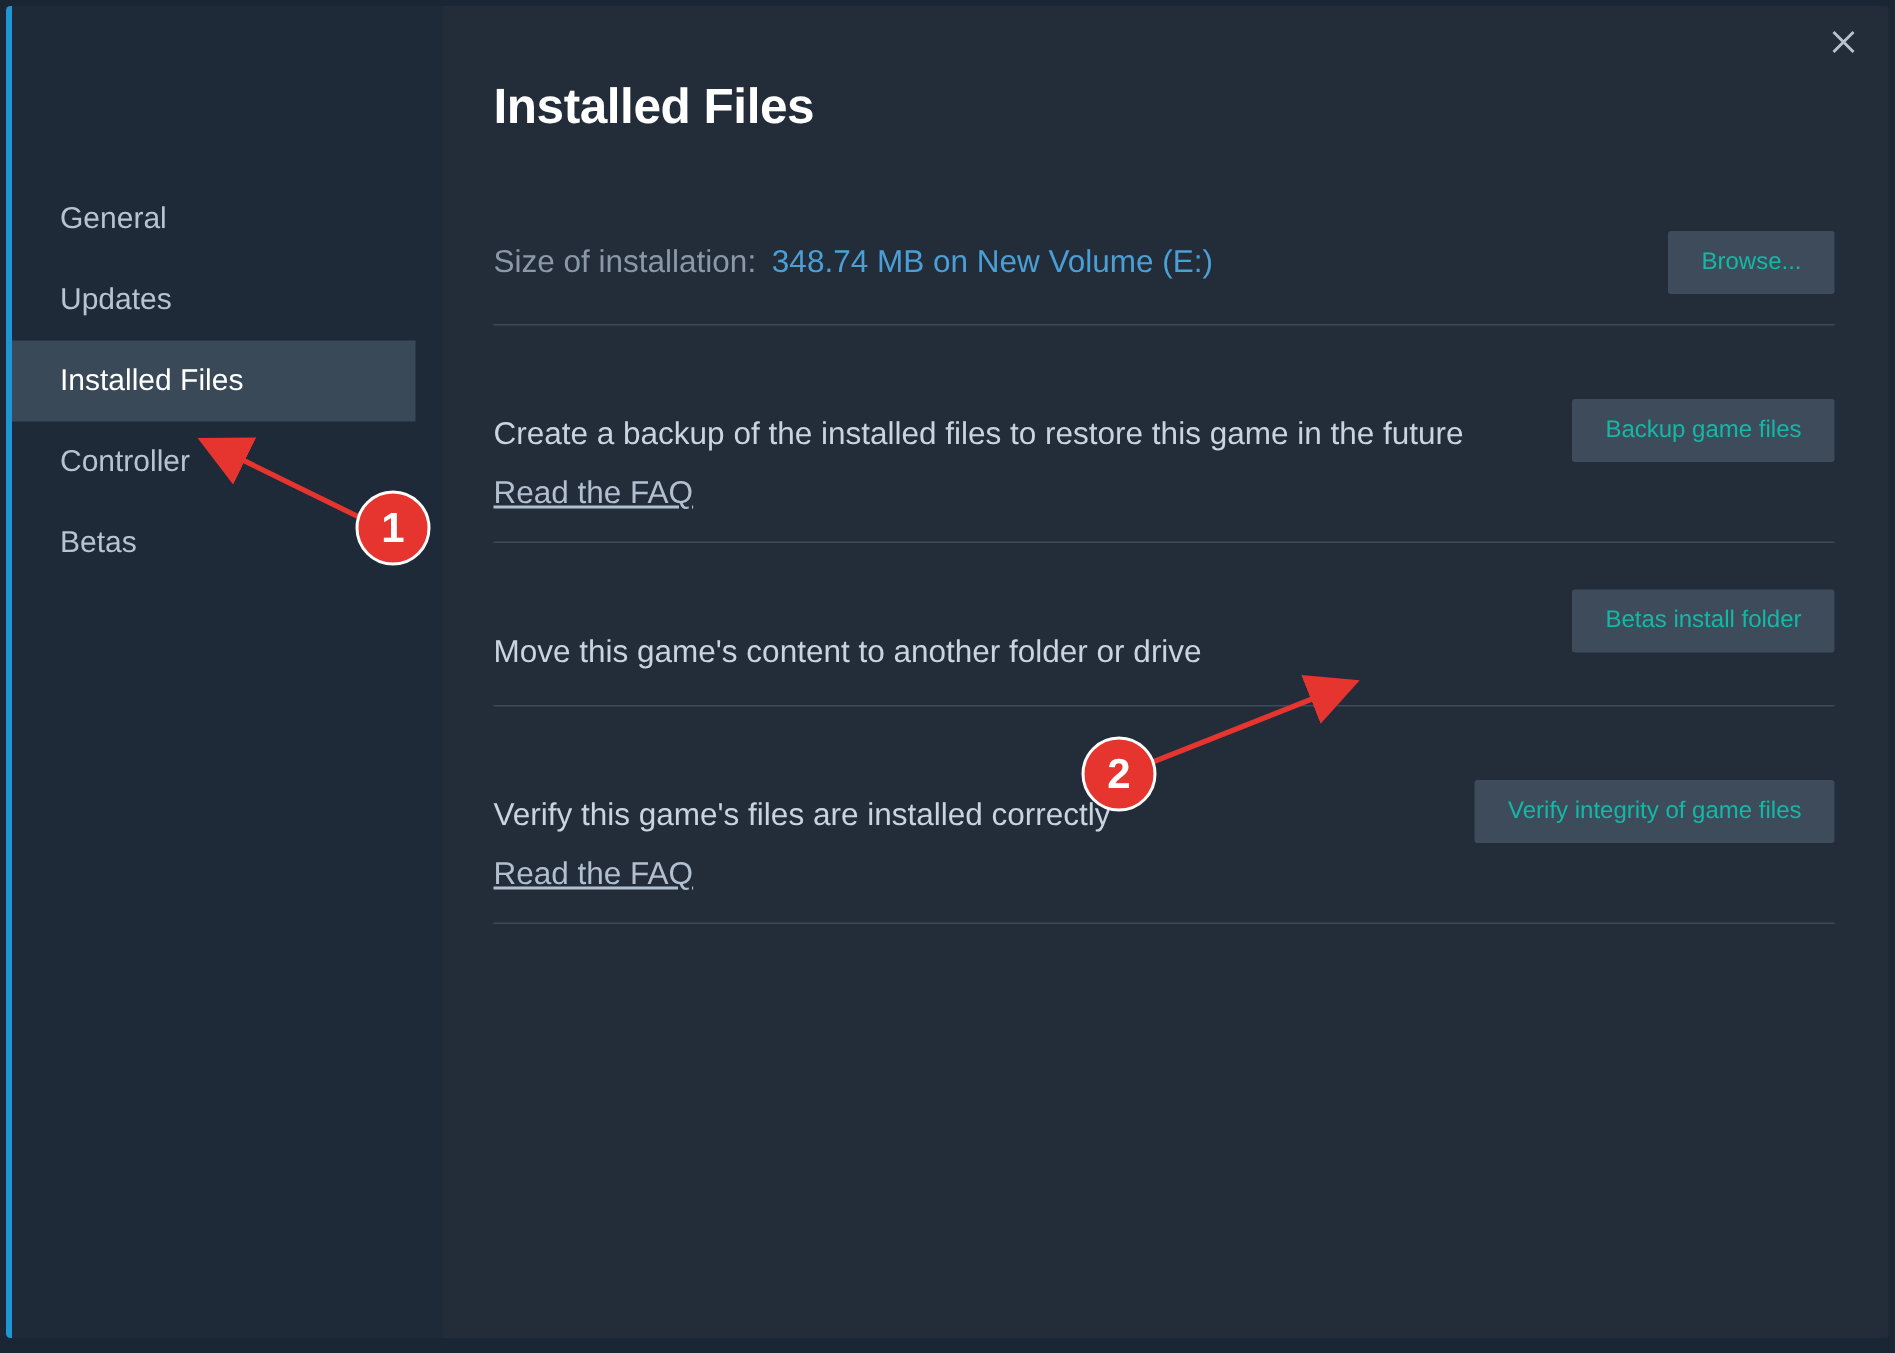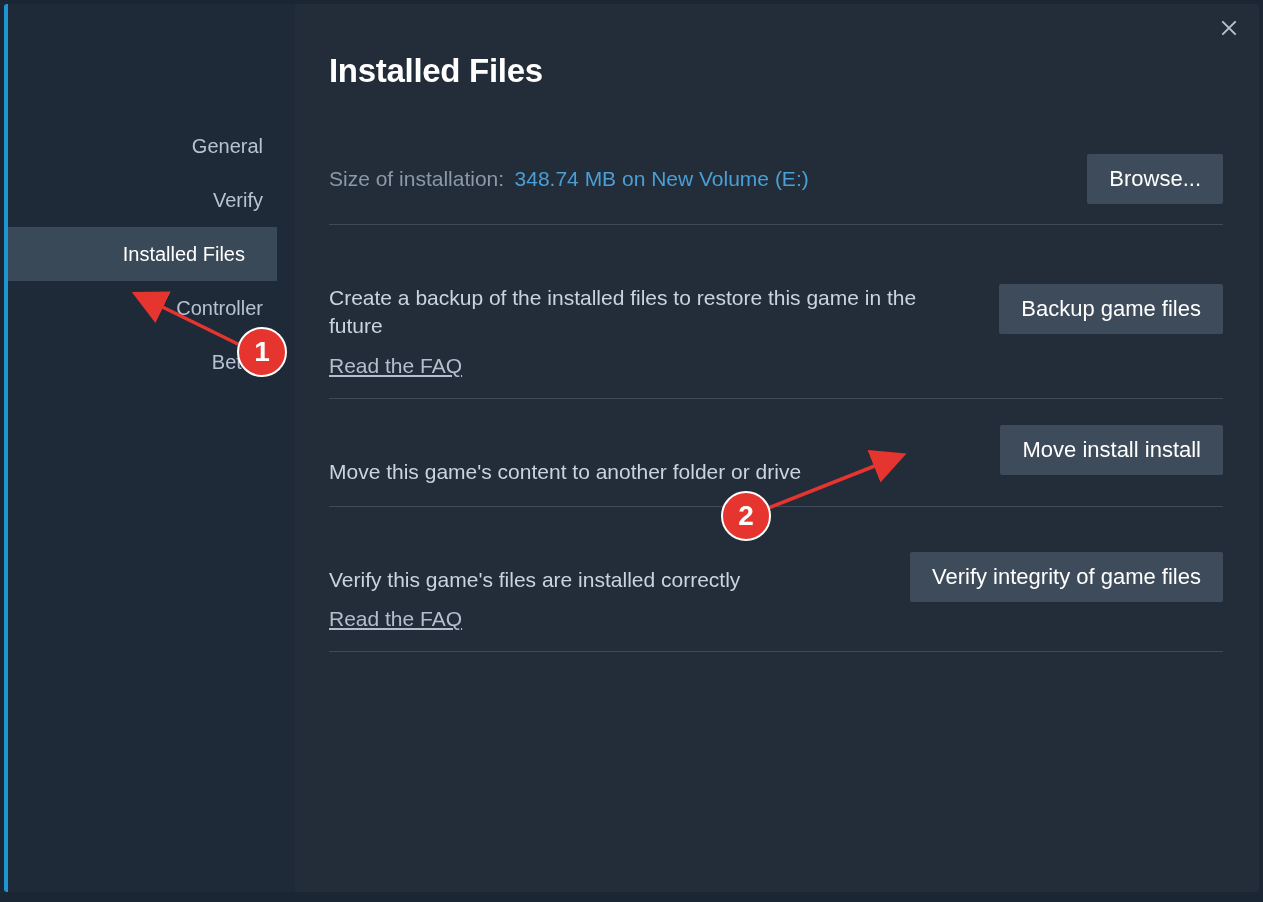--- a/index.html
+++ b/index.html
@@ -27,21 +27,20 @@
     }
     .sidebar {
       width: 291px;
       background: #1e2a38;
       padding-top: 115px;
       flex-shrink: 0;
       border-left: 4px solid #1e96d4;
       border-top-left-radius: 3px;
       border-bottom-left-radius: 3px;
       position: relative;
-      text-align: right;
     }
     .sidebar::after{
       content:"";
       position:absolute;
       left:-4px; top:0; bottom:0; width:4px;
       background:#1e96d4;
       opacity:.0;
     }
     .sidebar-item {
       padding: 14px 32px;
@@ -122,22 +121,22 @@
     .faq-link {
       font-size: 21px;
       color: #b2bfcf;
       text-decoration: underline;
       cursor: pointer;
       display: inline-block;
       margin-top: 13px;
     }
     .steam-btn {
       background: #3e4b5a;
-      color: #ffffff;
-      font-size: 22px;
+      color: #14b8a6;
+      font-size: 16px;
       padding: 12px 22px;
       border: none;
       cursor: pointer;
       border-radius: 2px;
       white-space: nowrap;
       font-weight: 400;
       font-family: inherit;
     }
     
     .annot {
@@ -163,21 +162,21 @@
       overflow: visible;
     }
   </style>
 </head>
 <body>
 
 <div class="window">
 
   <div class="sidebar">
     <div class="sidebar-item">General</div>
-    <div class="sidebar-item">Verify</div>
+    <div class="sidebar-item">Updates</div>
     <div class="sidebar-item active">Installed Files</div>
     <div class="sidebar-item">Controller</div>
     <div class="sidebar-item">Betas</div>
   </div>
 
   <div class="main">
 
     <div class="close-btn">
       <span>
         <svg viewBox="0 0 24 24" fill="none">
@@ -201,21 +200,21 @@
         <div class="section-desc">Create a backup of the installed files to restore this game in the future</div>
         <span class="faq-link">Read the FAQ</span>
       </div>
       <button class="steam-btn">Backup game files</button>
     </div>
 
     <div class="section">
       <div class="section-left">
         <div class="section-desc">Move this game's content to another folder or drive</div>
       </div>
-      <button class="steam-btn">Move install install</button>
+      <button class="steam-btn">Betas install folder</button>
     </div>
 
     <div class="section">
       <div class="section-left">
         <div class="section-desc">Verify this game's files are installed correctly</div>
         <span class="faq-link">Read the FAQ</span>
       </div>
       <button class="steam-btn">Verify integrity of game files</button>
     </div>
 

